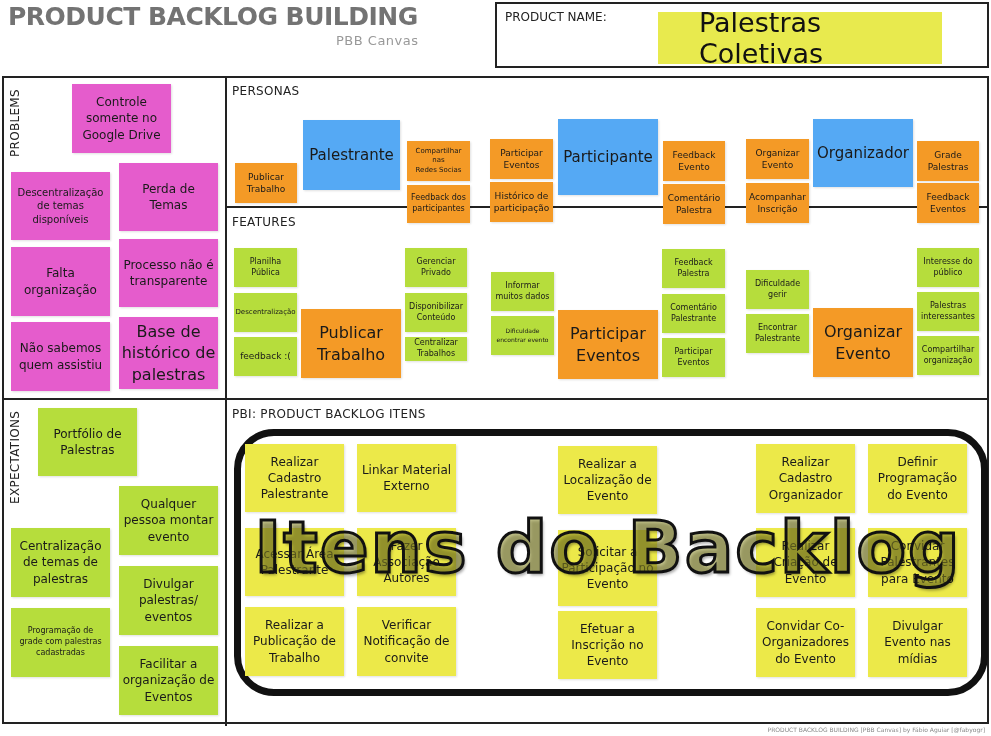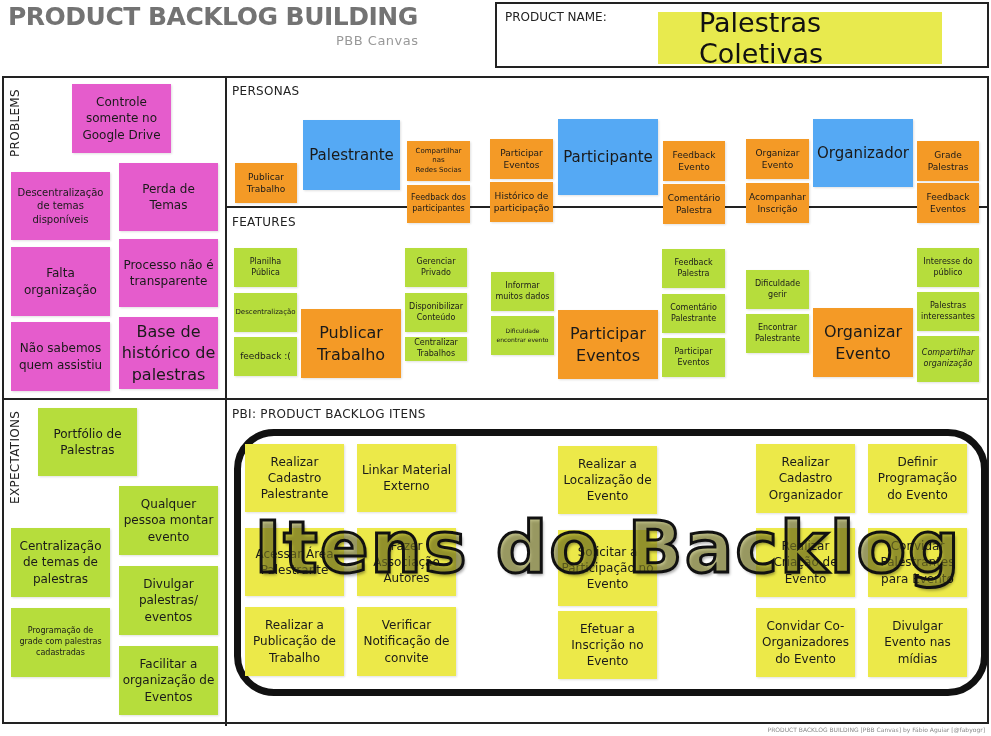--- a/index.html
+++ b/index.html
@@ -129,21 +129,21 @@
 <div class="note green" style="left:746px; top:270px; width:63px; height:39px; font-size:8px;">Dificuldade
 gerir</div>
 <div class="note green" style="left:746px; top:314px; width:63px; height:39px; font-size:8px;">Encontrar
 Palestrante</div>
 <div class="note orange" style="left:813px; top:277px; width:100px; height:69px; font-size:16px;">Organizar
 Evento</div>
 <div class="note green" style="left:917px; top:248px; width:62px; height:39px; font-size:8px;">Interesse do
 público</div>
 <div class="note green" style="left:917px; top:292px; width:62px; height:39px; font-size:8px;">Palestras
 interessantes</div>
-<div class="note green" style="left:917px; top:336px; width:62px; height:46px; font-size:8px;font-style:italic;">Compartilhar
+<div class="note green" style="left:917px; top:336px; width:62px; height:39px; font-size:8px;">Compartilhar
 organização</div>
 
 <div class="note green" style="left:38px; top:408px; width:99px; height:68px; font-size:12px;">Portfólio de
 Palestras</div>
 <div class="note green" style="left:119px; top:486px; width:99px; height:69px; font-size:12px;">Qualquer
 pessoa montar
 evento</div>
 <div class="note green" style="left:11px; top:528px; width:99px; height:69px; font-size:12px;">Centralização
 de temas de
 palestras</div>

